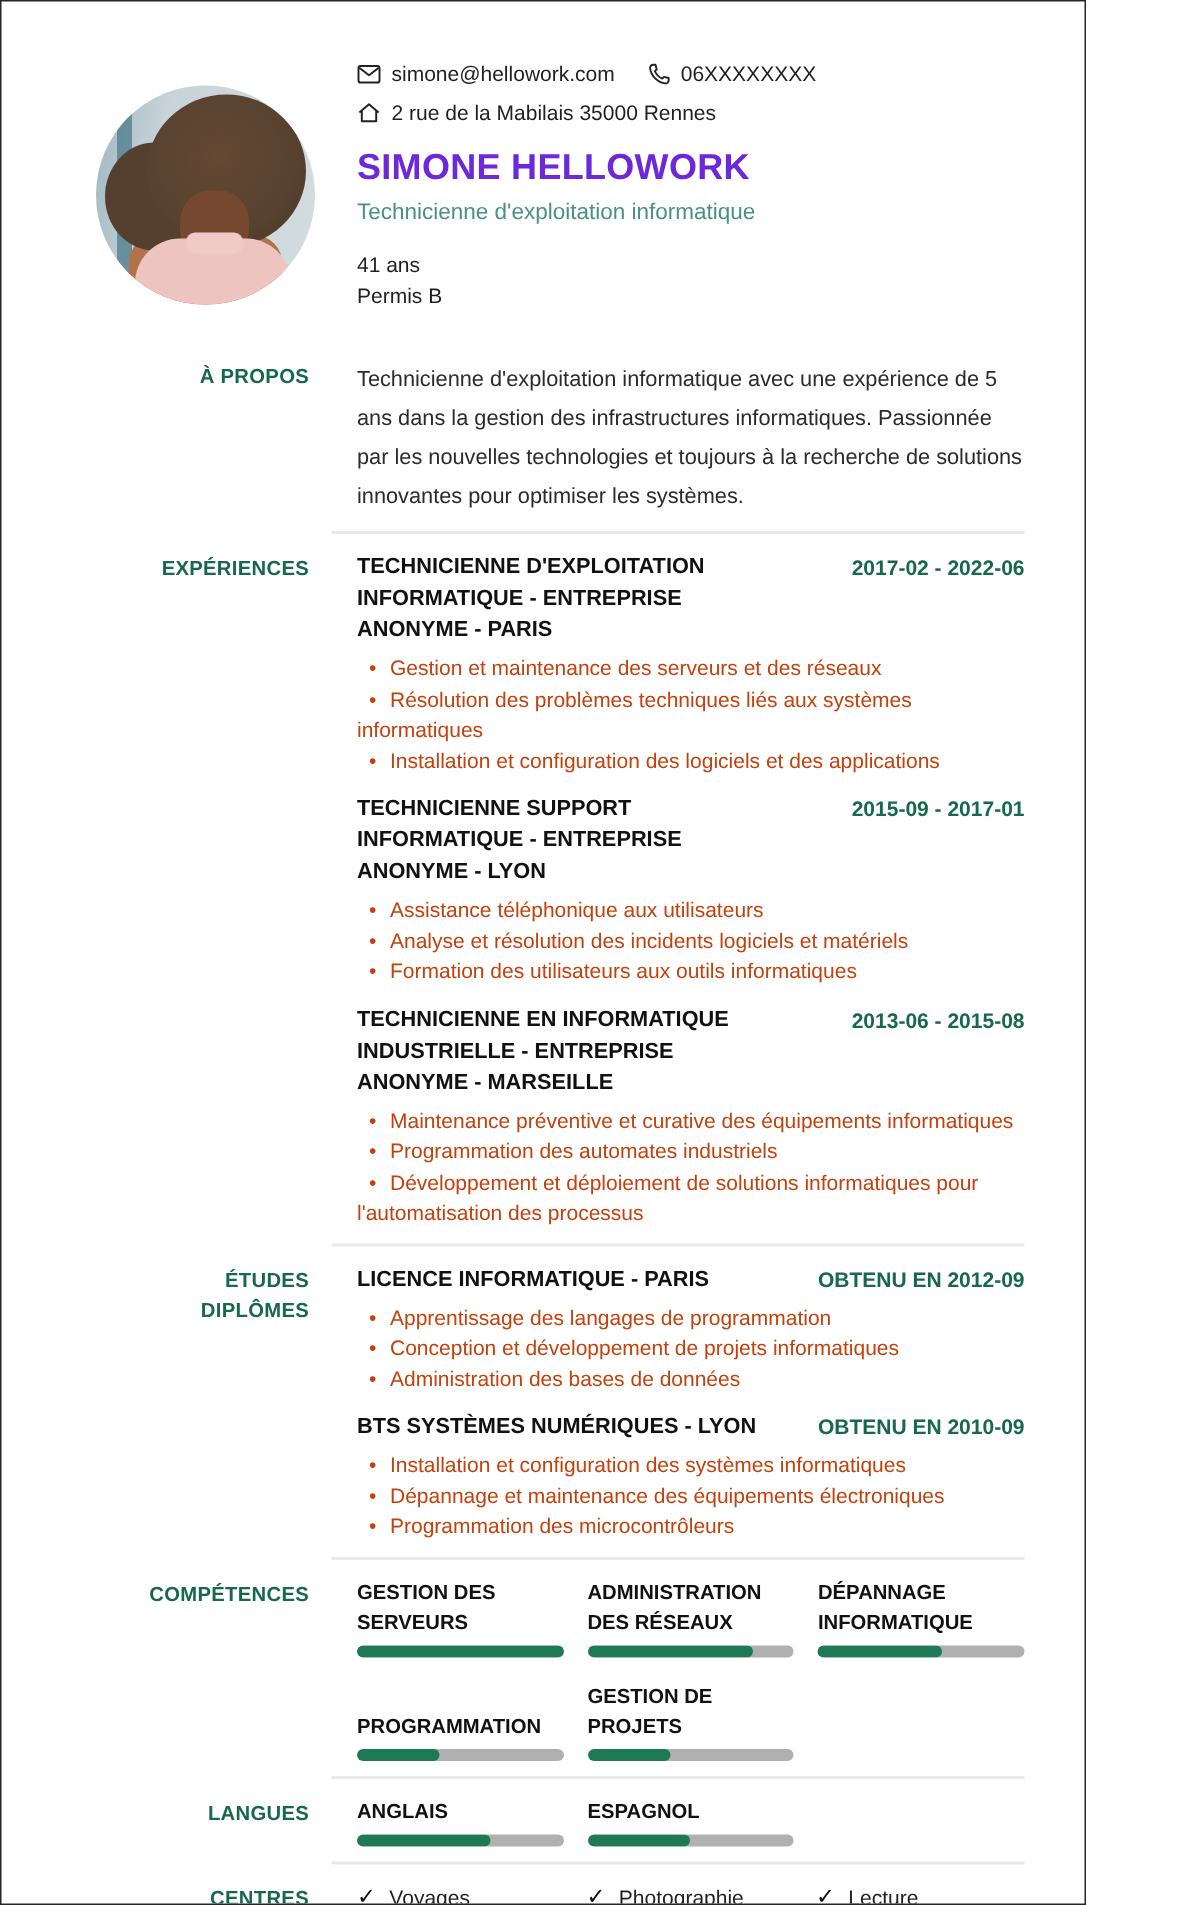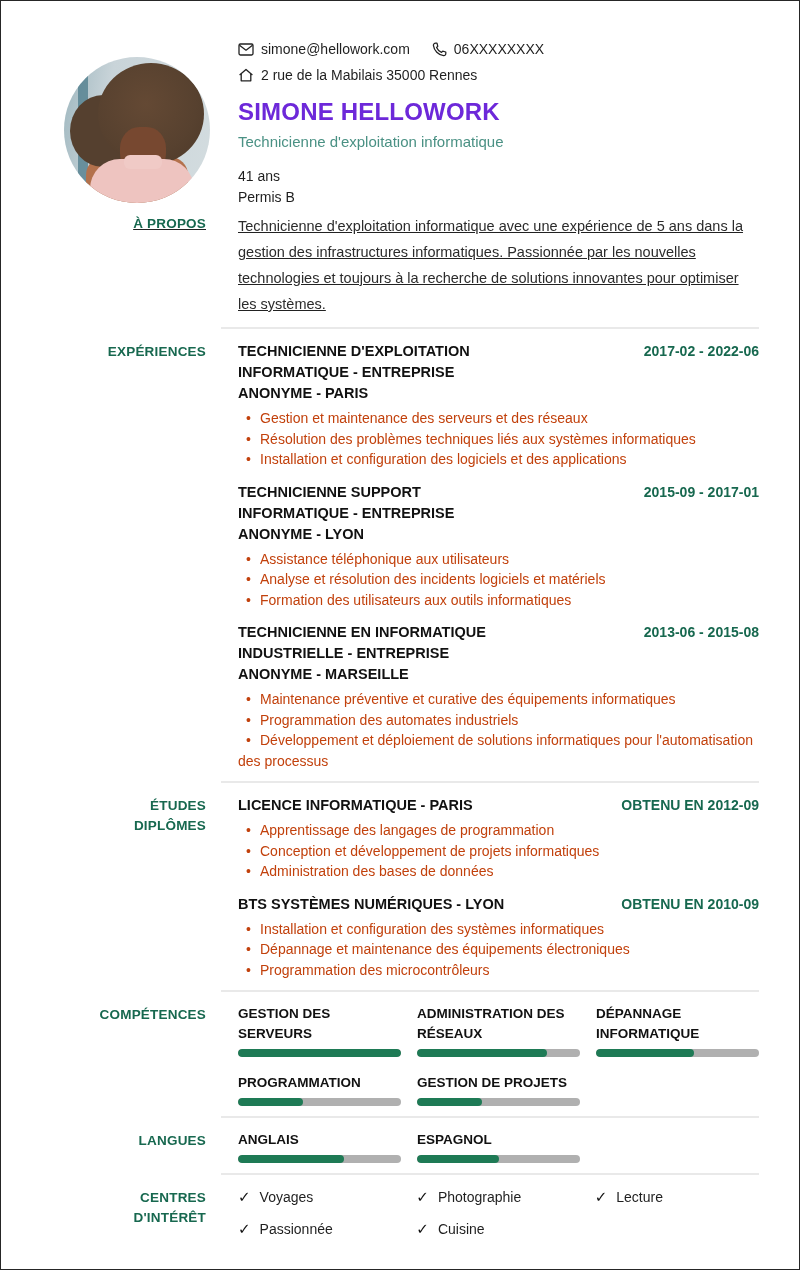--- a/index.html
+++ b/index.html
@@ -3,21 +3,21 @@
 <meta charset="utf-8">
 <style>
   * { box-sizing: border-box; margin: 0; padding: 0; }
   html,body { background:#fff; }
   body {
     width: 800px; height: 1270px;
     font-family: "Liberation Sans", "DejaVu Sans", sans-serif;
     color: #222;
   }
   .page {
-    width: 800px; height: 1270px;
+    width: 724px; height: 1270px;
     border: 1px solid #262626;
     background: #fff;
     overflow: hidden;
     padding-top: 36px;
   }
 
   
   .header { display: flex; padding: 0 40px 0 63px; gap: 28px; }
   .avatar {
     flex: 0 0 146px; width: 146px; height: 146px; margin-top: 20px;
@@ -44,21 +44,21 @@
   .meta { margin-top: 16px; font-size: 14px; line-height: 21px; color:#1f1f1f; }
 
   
   .section { display: grid; grid-template-columns: 110px 1fr; column-gap: 32px; padding: 0 40px 0 95px; }
   .section-label {
     text-align: right; font-weight: bold; font-size: 13.5px; line-height: 20px;
     color: #17684f; padding-top: 1px; letter-spacing:.2px;
   }
   .separator { height: 2px; background: #e9e9e9; margin: 10px 40px 12px 220px; }
 
-  .about-section { margin-top: 5px; text-decoration: underline; }
+  .about-section { margin-top: 32px; }
   .about-text { font-size: 14.5px; line-height: 26px; color:#2b2b2b; }
 
   .entry { margin-bottom: 12px; }
   .entry:last-child { margin-bottom: 0; }
   .entry-head { display: flex; justify-content: space-between; align-items: flex-start; gap: 14px; }
   .entry-title { font-size: 14.5px; font-weight: bold; color:#111; line-height: 21px; max-width: 255px; }
   .edu .entry-title { max-width: none; flex: 1; }
   .entry-date { font-size: 14px; font-weight: bold; color: #17684f; white-space: nowrap; line-height:21px; }
   ul.bullets { list-style: none; margin-top: 4px; }
   ul.bullets li { font-size: 14px; line-height: 20.5px; color:#c2410c; text-indent: 8px; }

